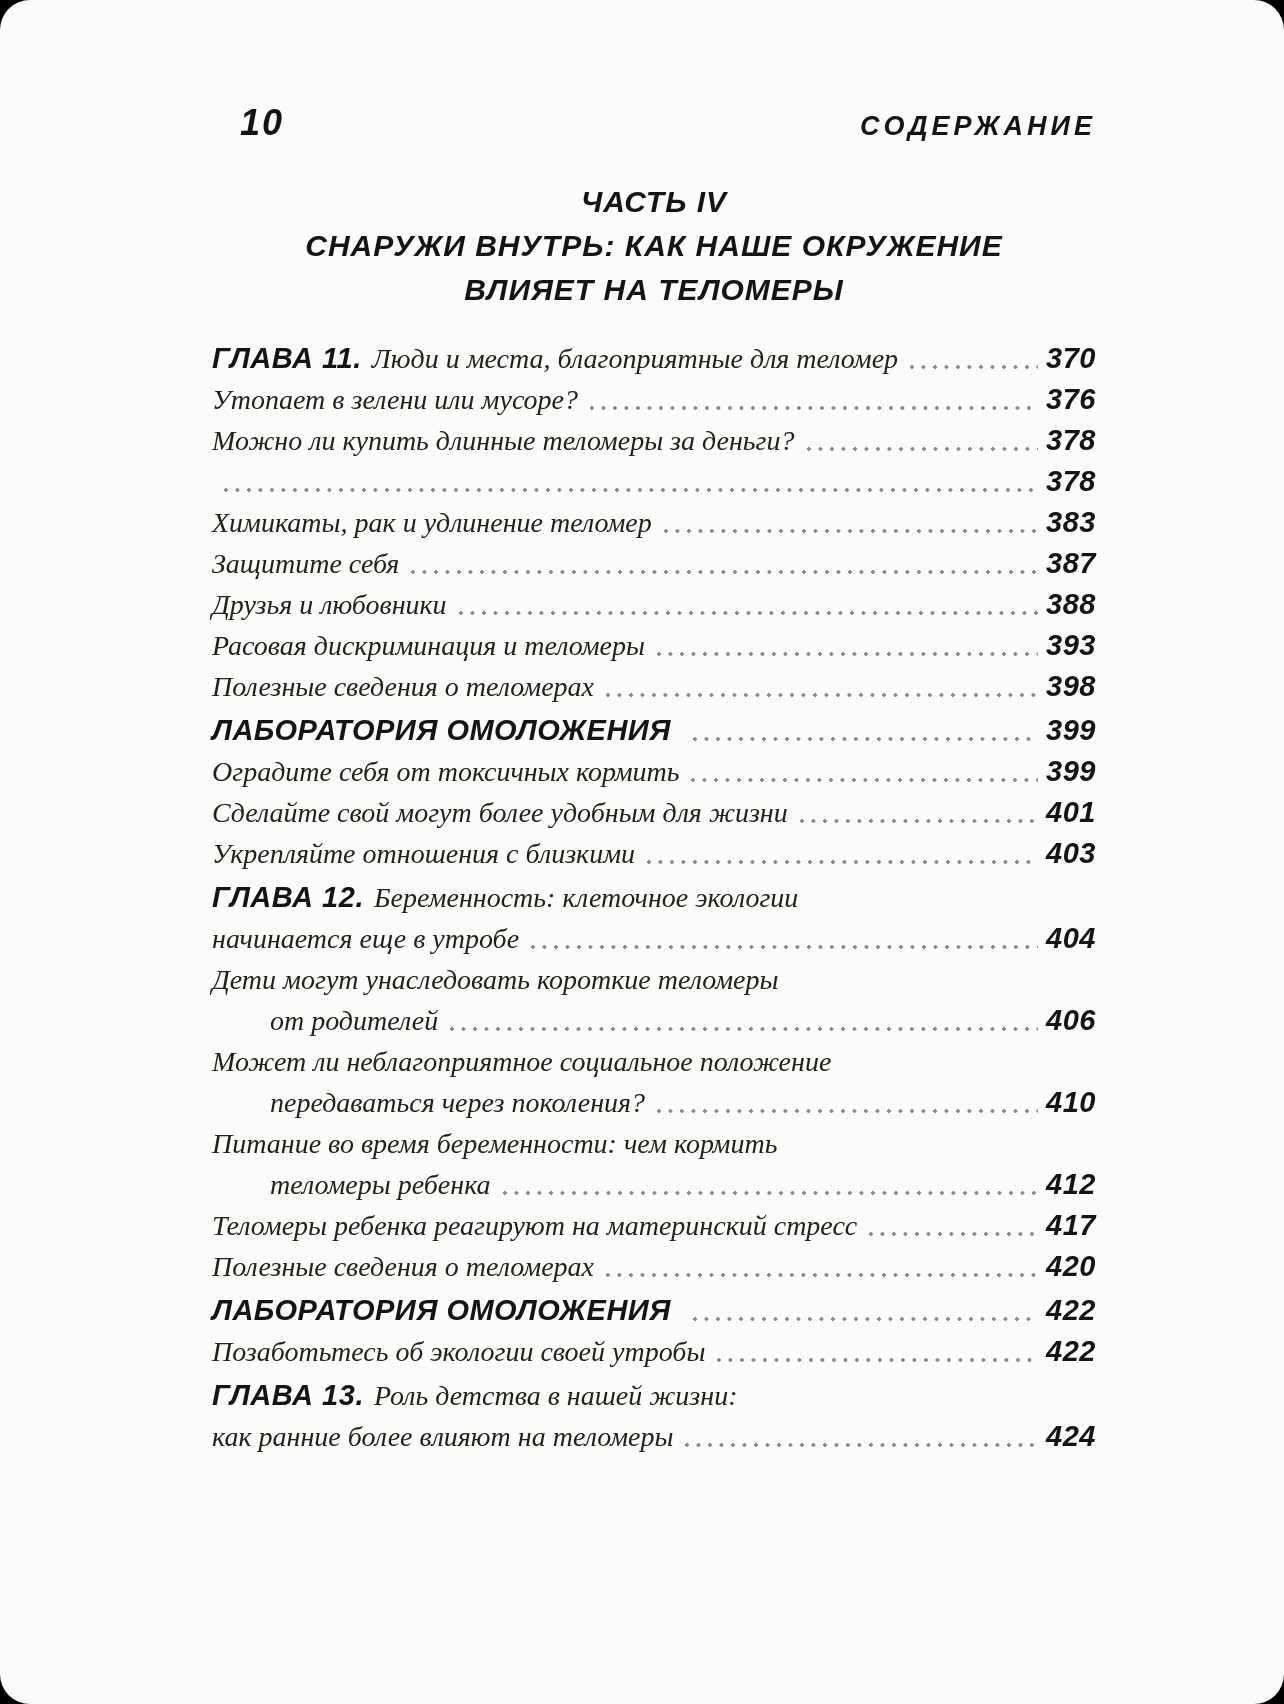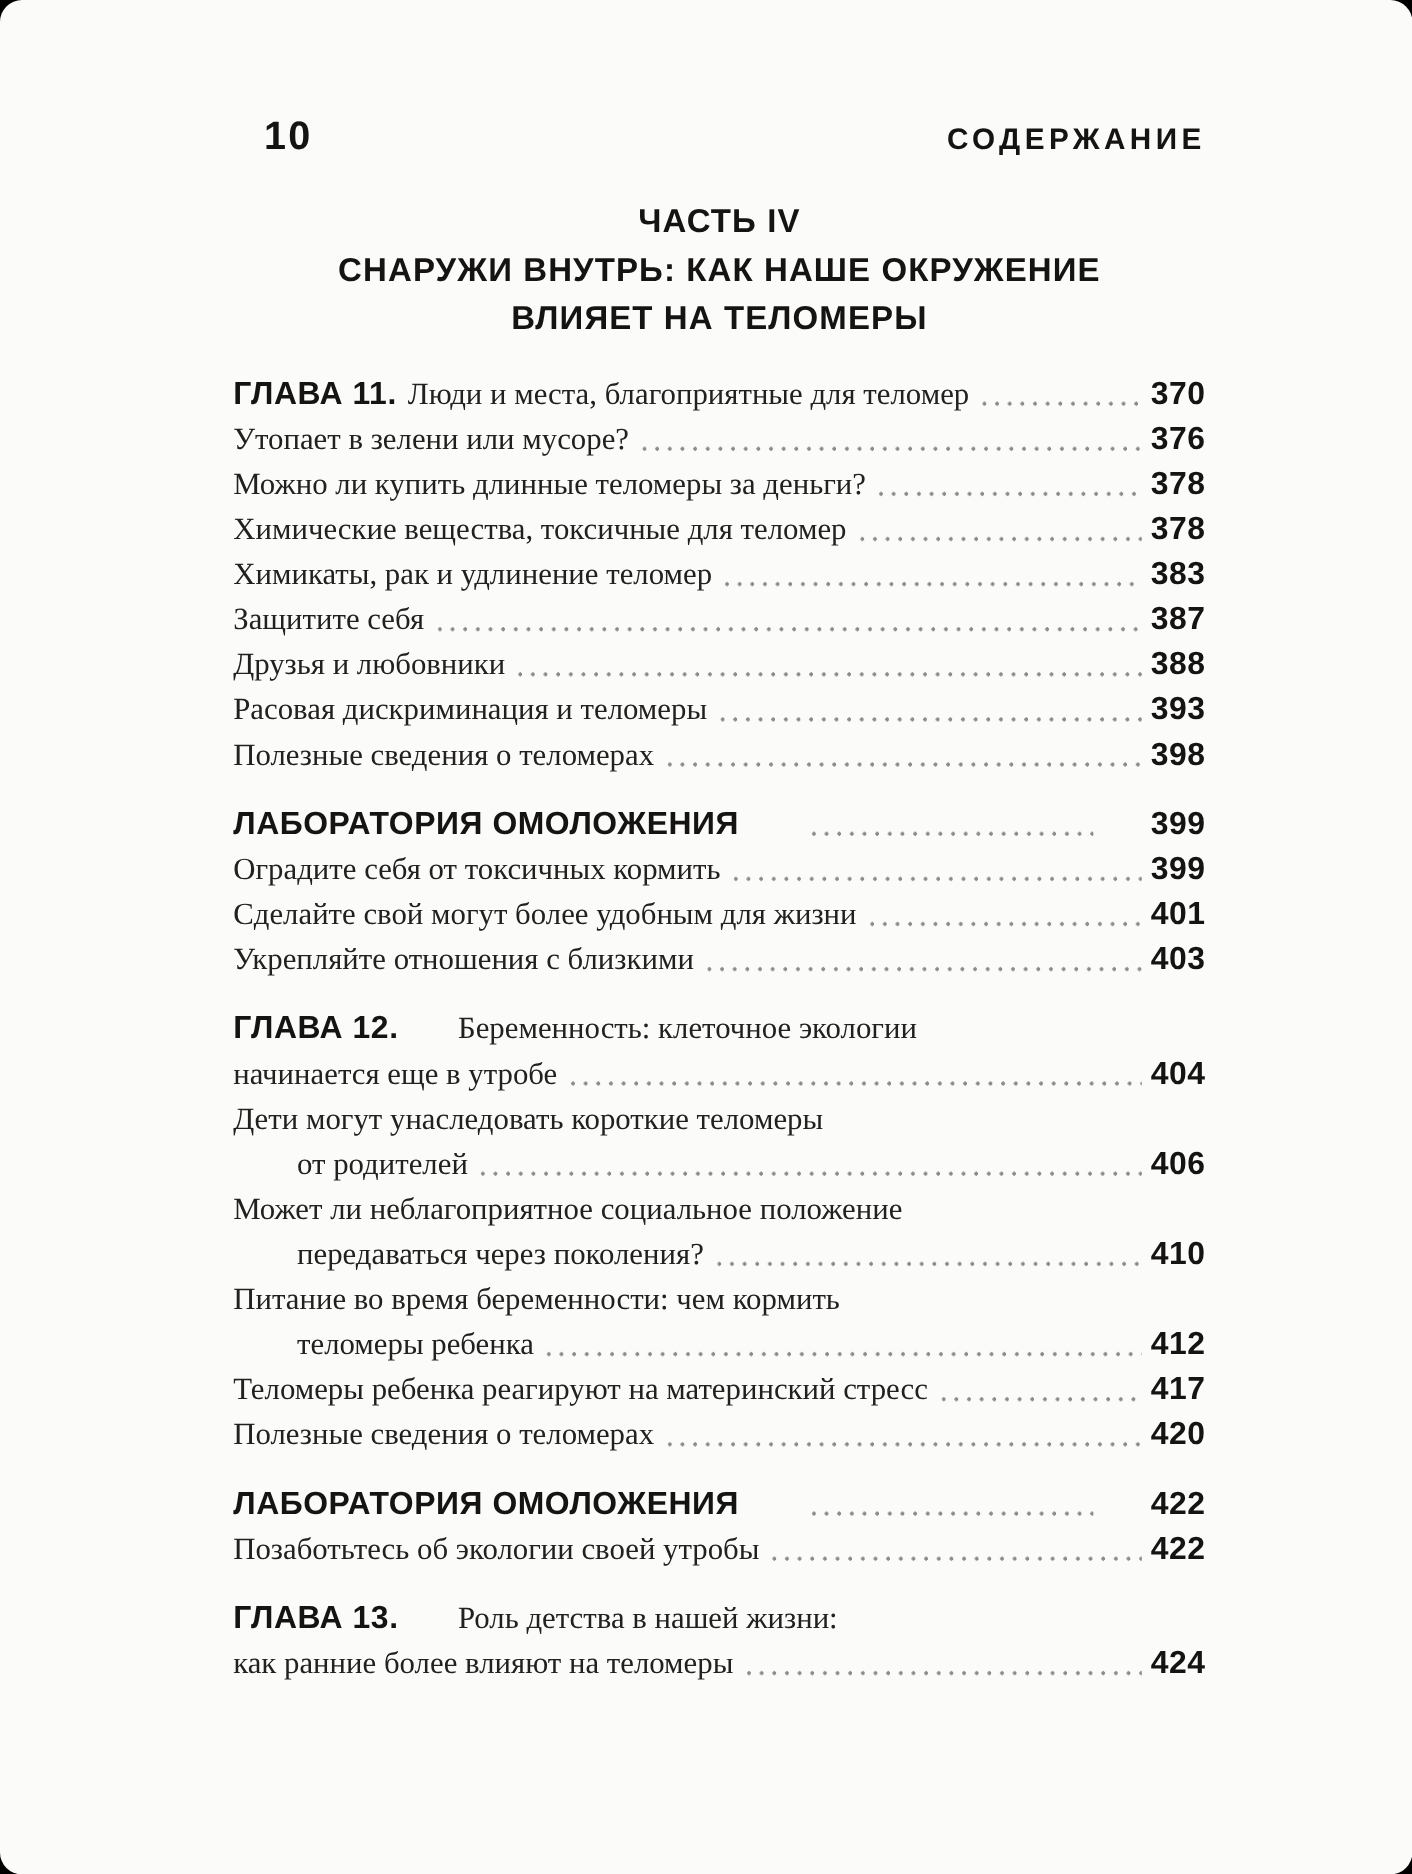--- a/index.html
+++ b/index.html
@@ -14,21 +14,22 @@
   body{
     background:var(--frame-bg);
     font-family:"Liberation Serif","DejaVu Serif",serif;
     color:var(--ink);
     overflow:hidden;
   }
   .book-page{
     position:absolute;
     left:0;top:0;right:0;bottom:0;
     background:var(--page-bg);
-    border-radius:20px;
+    border-radius:30px;
+    font-style:italic;
   }
   .content{
     position:absolute;
     left:212px;
     right:188px;
     top:0;
   }
   .header-row{
     display:flex;
     justify-content:space-between;
@@ -64,21 +65,21 @@
     margin-top:26px;
   }
   .row{
     display:flex;
     align-items:flex-start;
     min-height:41px;
     line-height:41px;
     font-size:28px;
     white-space:nowrap;
   }
-  .row.gap{ margin-top:22px;gap:44px; }
+  .row.gap{ margin-top:3px; }
   .row.indent{ padding-left:58px; }
   .prefix{
     font-family:"Liberation Sans","DejaVu Sans",sans-serif;
     font-weight:700;
     font-size:29px;
     letter-spacing:0.5px;
     color:var(--ink-bold);
     margin-right:10px;
   }
   .txt{ white-space:nowrap; }
@@ -137,21 +138,20 @@
     <span class="pg">376</span>
   </div>
         <div class="row">
 
     <span class="txt">Можно ли купить длинные теломеры за деньги?</span>
     <span class="leader"></span>
     <span class="pg">378</span>
   </div>
         <div class="row">
 
-    <span class="txt">Химические вещества, токсичные для теломер</span>
     <span class="leader"></span>
     <span class="pg">378</span>
   </div>
         <div class="row">
 
     <span class="txt">Химикаты, рак и удлинение теломер</span>
     <span class="leader"></span>
     <span class="pg">383</span>
   </div>
         <div class="row">

